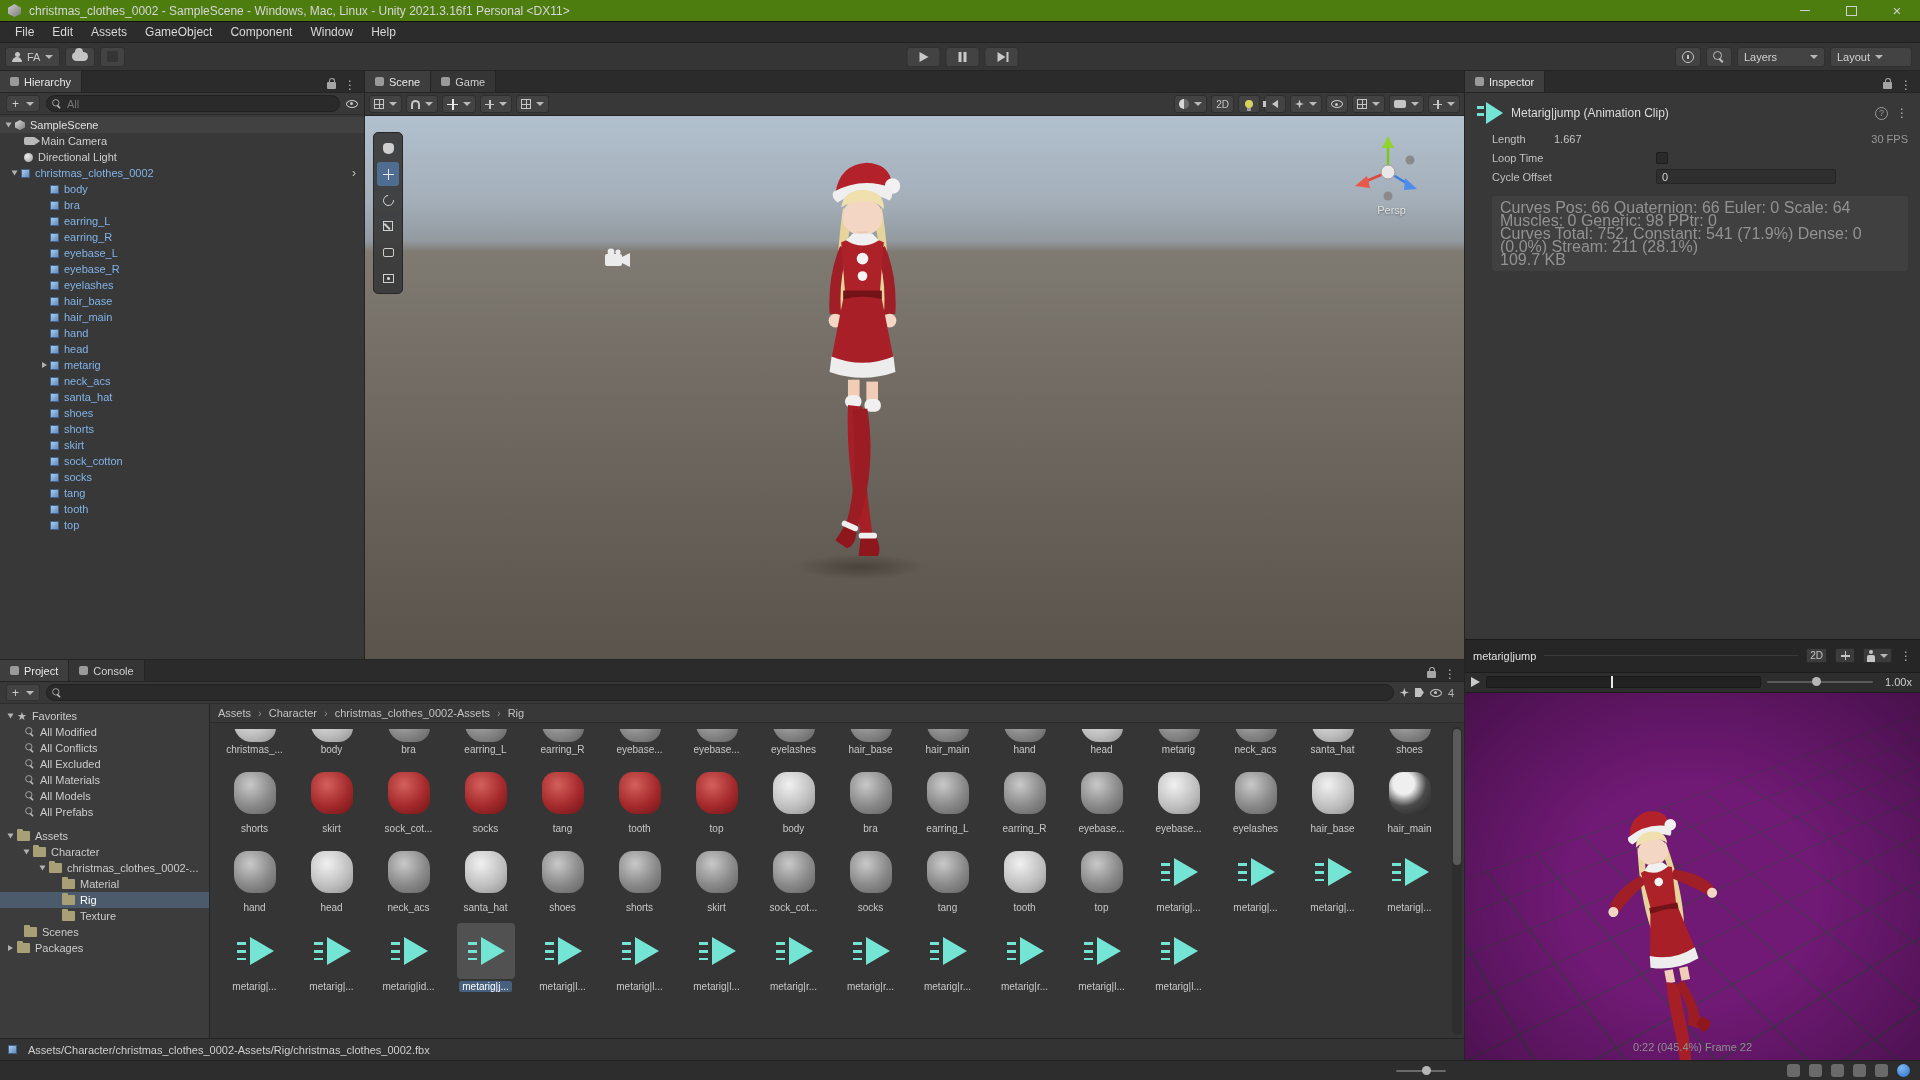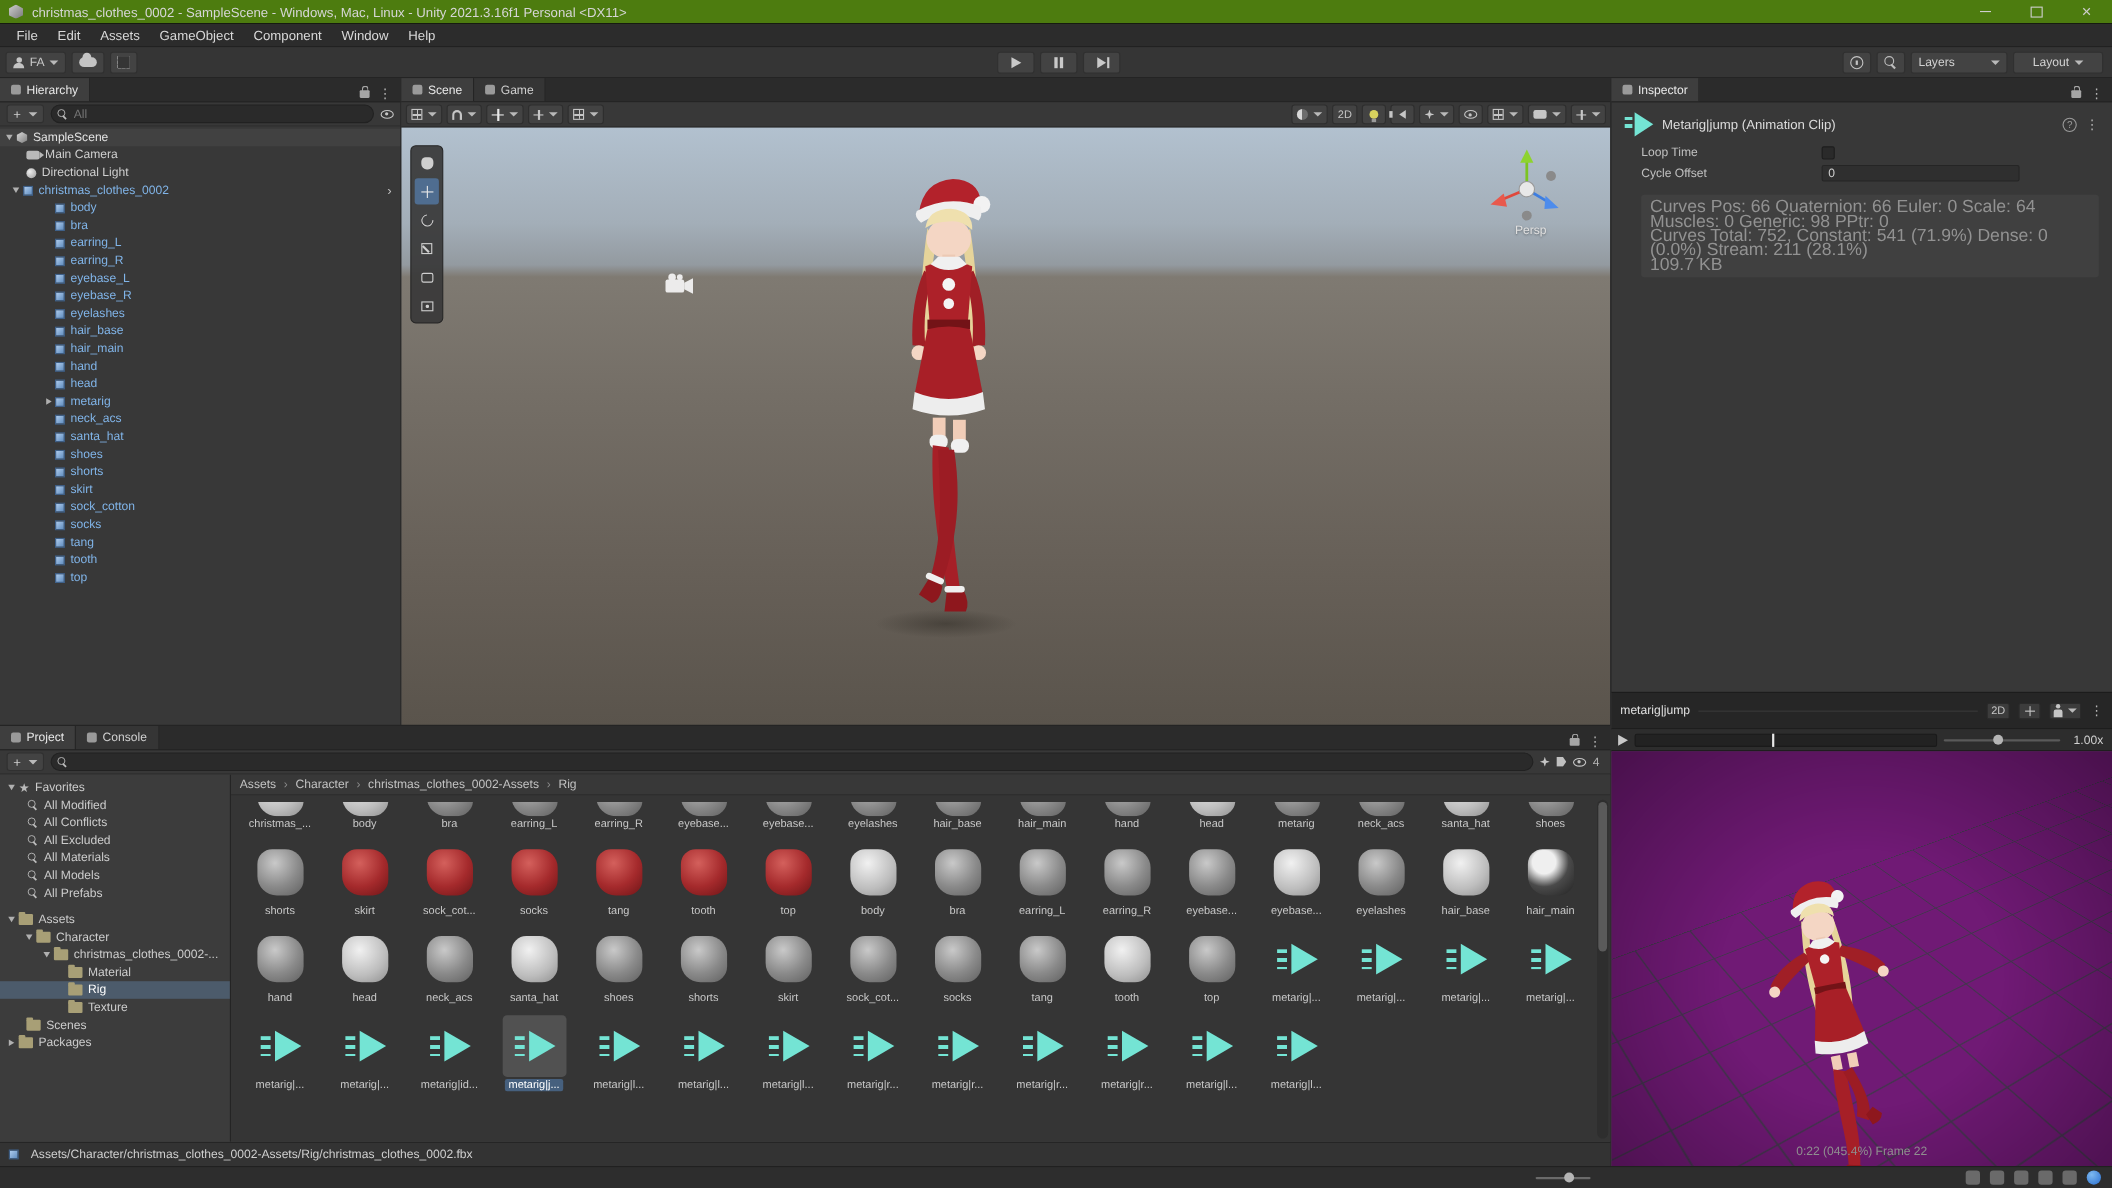--- a/index.html
+++ b/index.html
@@ -281,21 +281,21 @@
     <div class="tb-btn">
         <span class="i-history"></span>
       </div>
     <div class="tb-btn">
         <span class="i-loupe"></span>
       </div>
     <div class="tb-btn" style="width:88px;justify-content:space-between">
       <span class="dd-label">Layers</span>
       <span class="i-caret"></span>
     </div>
-    <div class="tb-btn" style="width:82px;justify-content:center">
+    <div class="tb-btn" style="width:82px;justify-content:flex-start">
       <span class="dd-label">Layout</span>
       <span class="i-caret"></span>
     </div>
   </div>
 </div>
 
 <div id="hierarchy">
   <div class="tabbar">
     <div class="tab active">
       <span class="t-ico"></span>
@@ -624,20 +624,25 @@
       <span class="i-dots"></span>
     </div>
   </div>
   <div id="insp-head">
     <span class="i-animclip"></span>
     <span id="insp-title">Metarig|jump (Animation Clip)</span>
     <span class="i-help" style="margin-left:auto"></span>
     <span class="i-dots"></span>
   </div>
   <div class="fld">
+    <span class="lab">Length</span>
+    <span class="val">1.667</span>
+    <span class="right">30 FPS</span>
+  </div>
+  <div class="fld">
     <span class="lab-wide">Loop Time</span>
     <span class="chk"></span>
   </div>
   <div class="fld">
     <span class="lab-wide">Cycle Offset</span>
     <span class="mini-field">0</span>
   </div>
   <div id="curves-box">
     <div>Curves Pos: 66 Quaternion: 66 Euler: 0 Scale: 64 Muscles: 0 Generic: 98 PPtr: 0</div>
     <div>Curves Total: 752, Constant: 541 (71.9%) Dense: 0 (0.0%) Stream: 211 (28.1%)</div>

